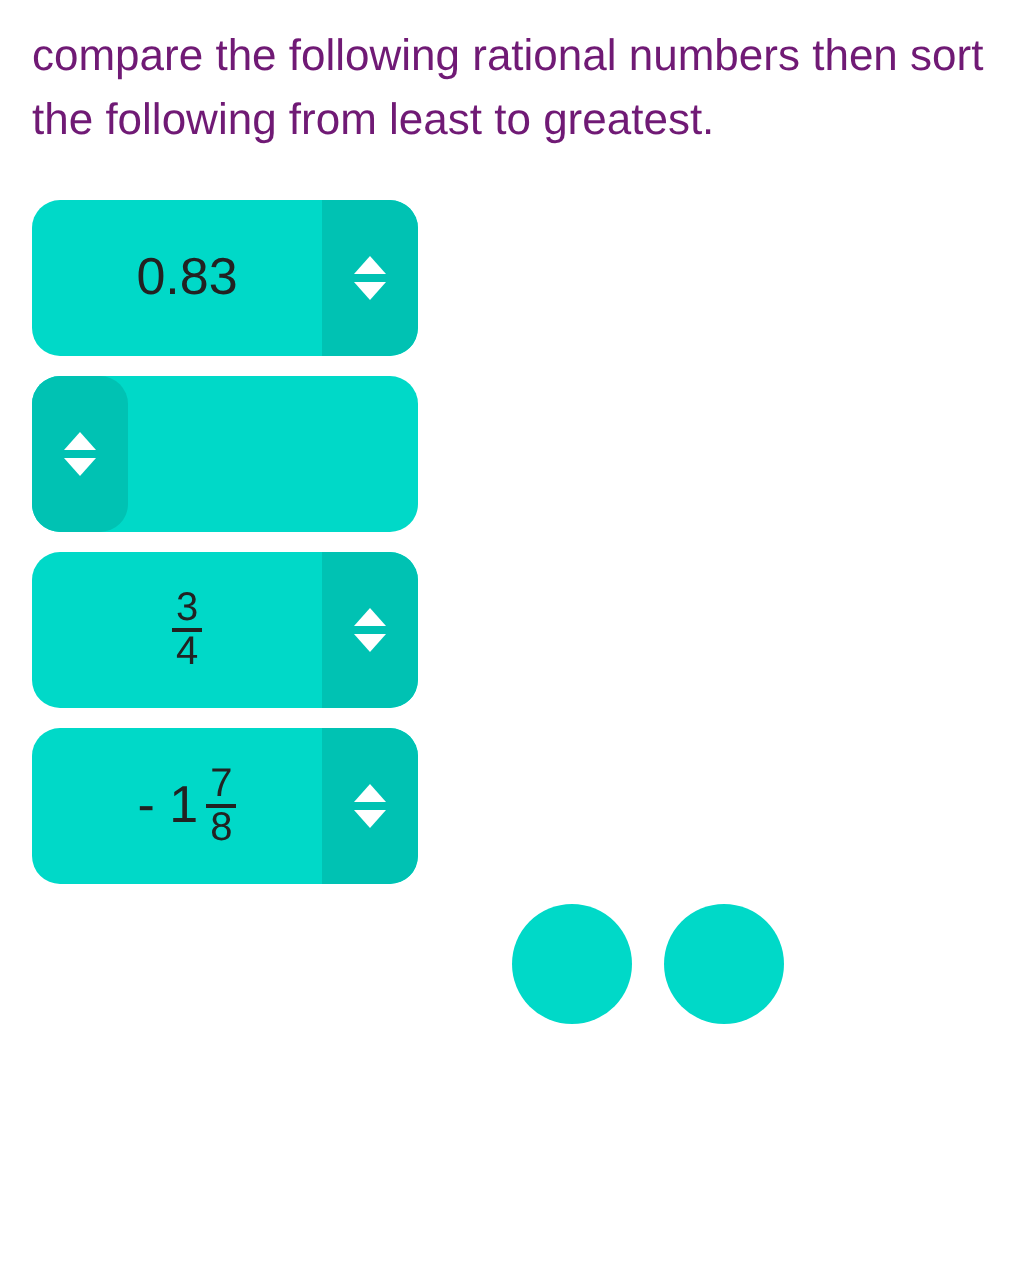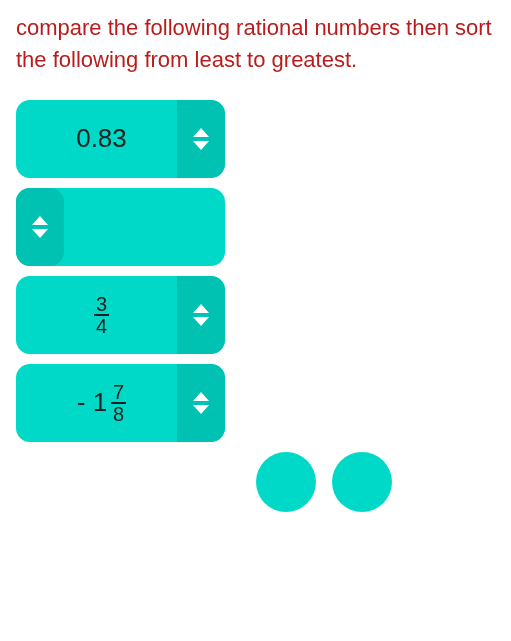--- a/index.html
+++ b/index.html
@@ -18,35 +18,35 @@
 
     .page-container {
       width: 511px;
       min-height: 641px;
       background: #ffffff;
       padding: 12px 16px;
     }
 
     .instruction-text {
       font-size: 22px;
-      color: #b91c1c;
+      color: #701a75;
       line-height: 1.45;
       margin-bottom: 24px;
     }
 
     .numbers-list {
       display: flex;
       flex-direction: column;
       gap: 10px;
     }
 
     .number-item {
       display: flex;
       align-items: center;
-      width: 209px;
+      width: 193px;
       height: 78px;
       background: #00d9c8;
       border-radius: 14px;
       overflow: hidden;
     }
 
     .number-value {
       flex: 1;
       display: flex;
       align-items: center;

